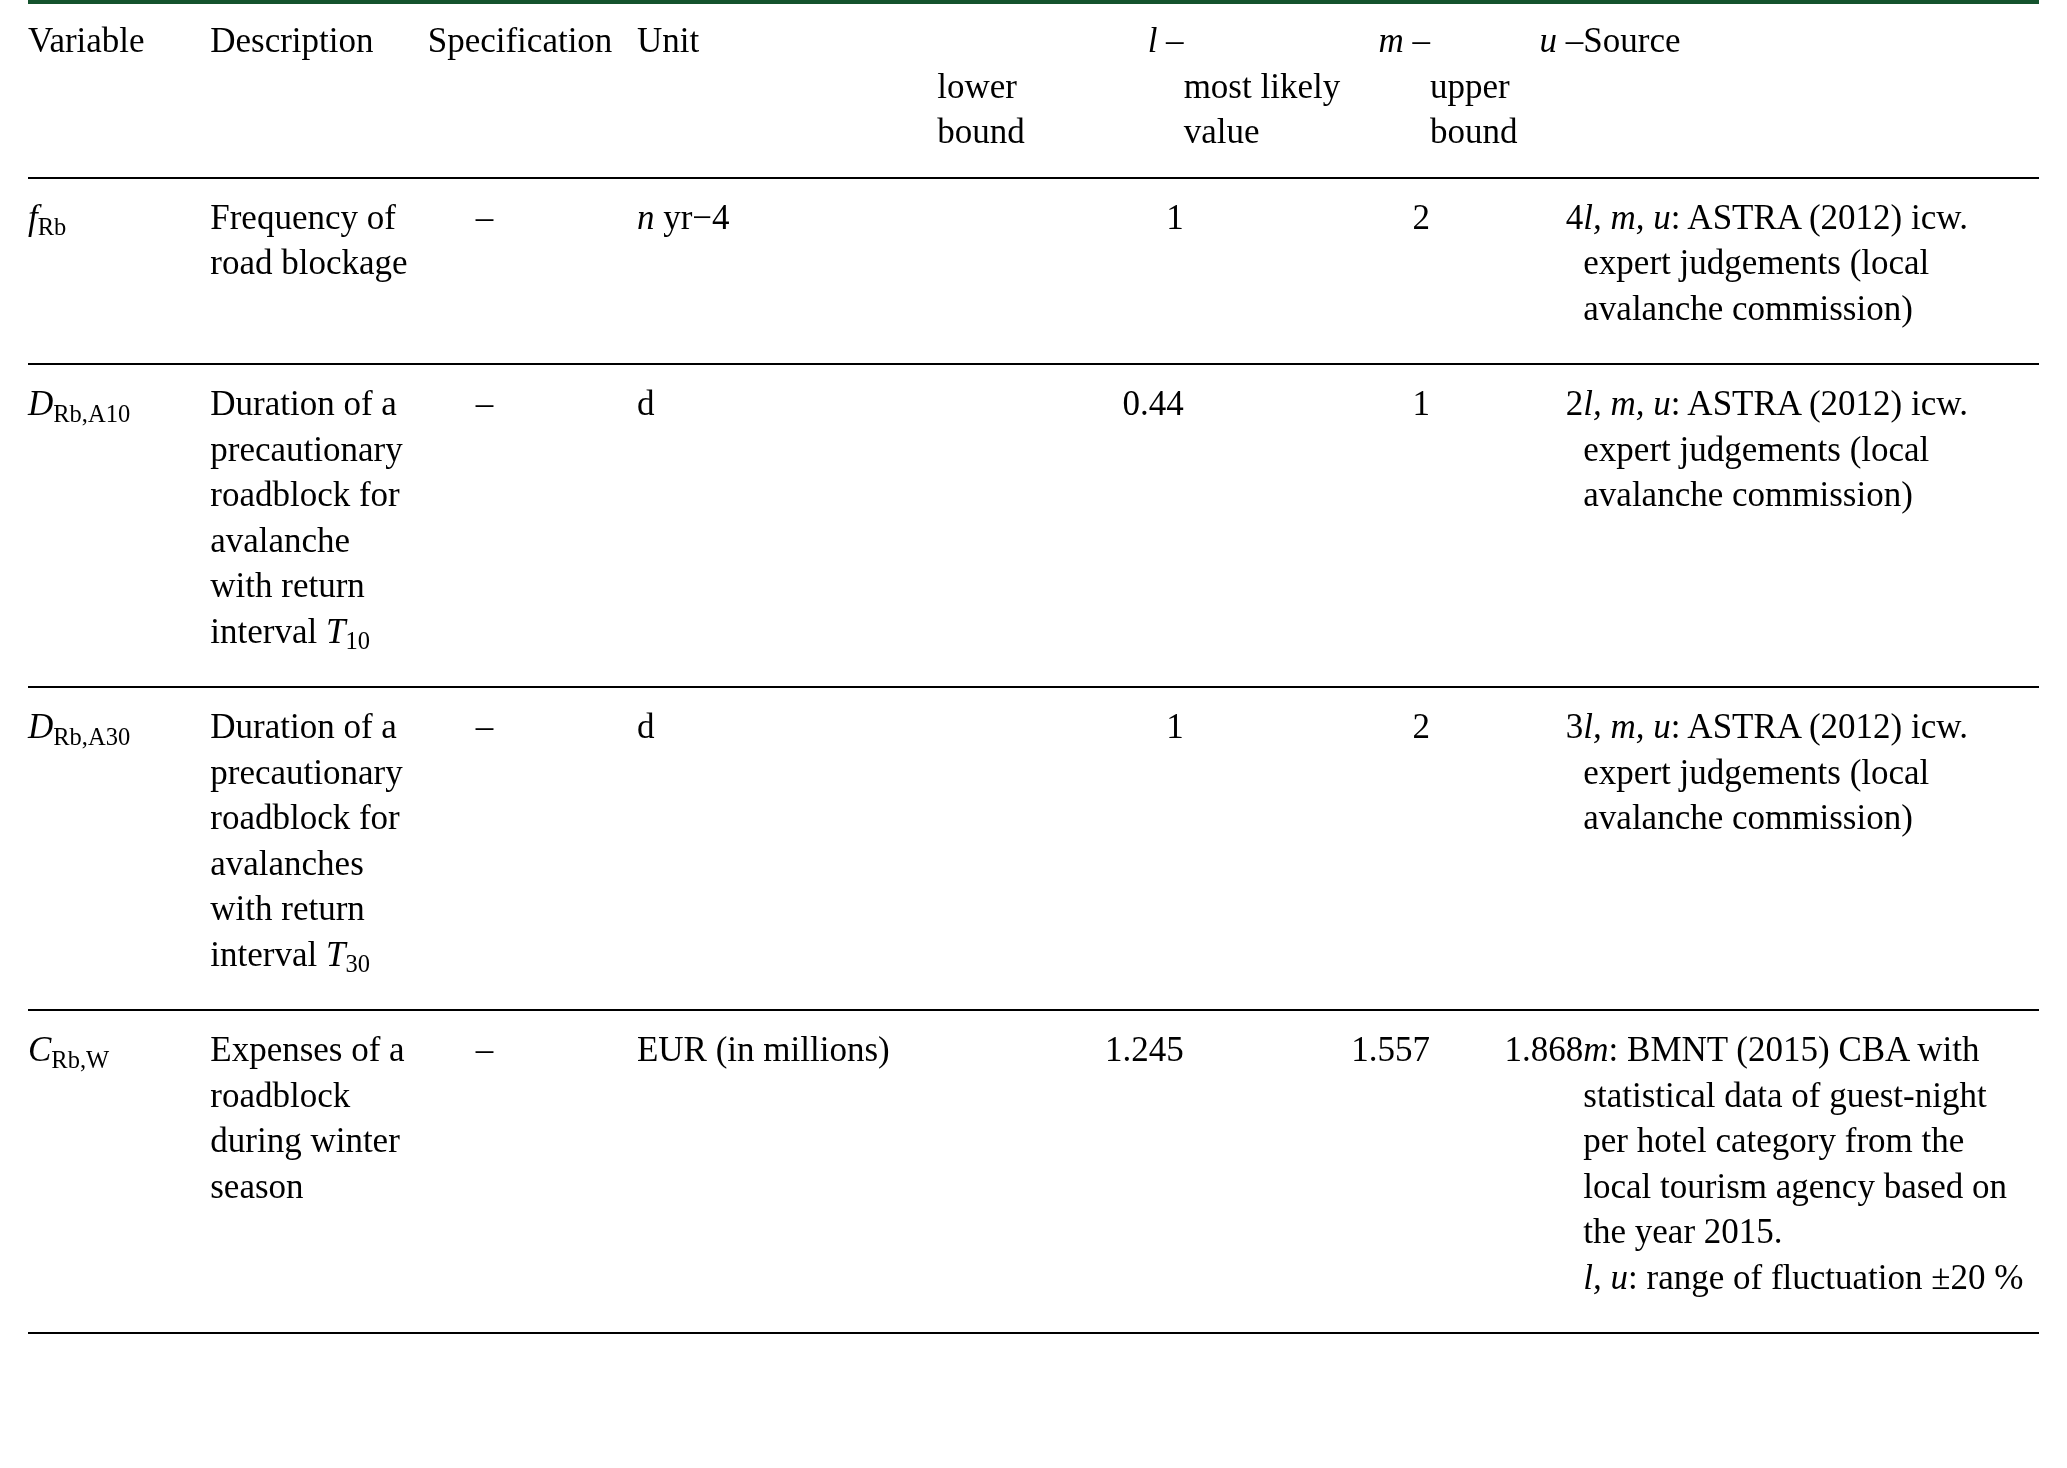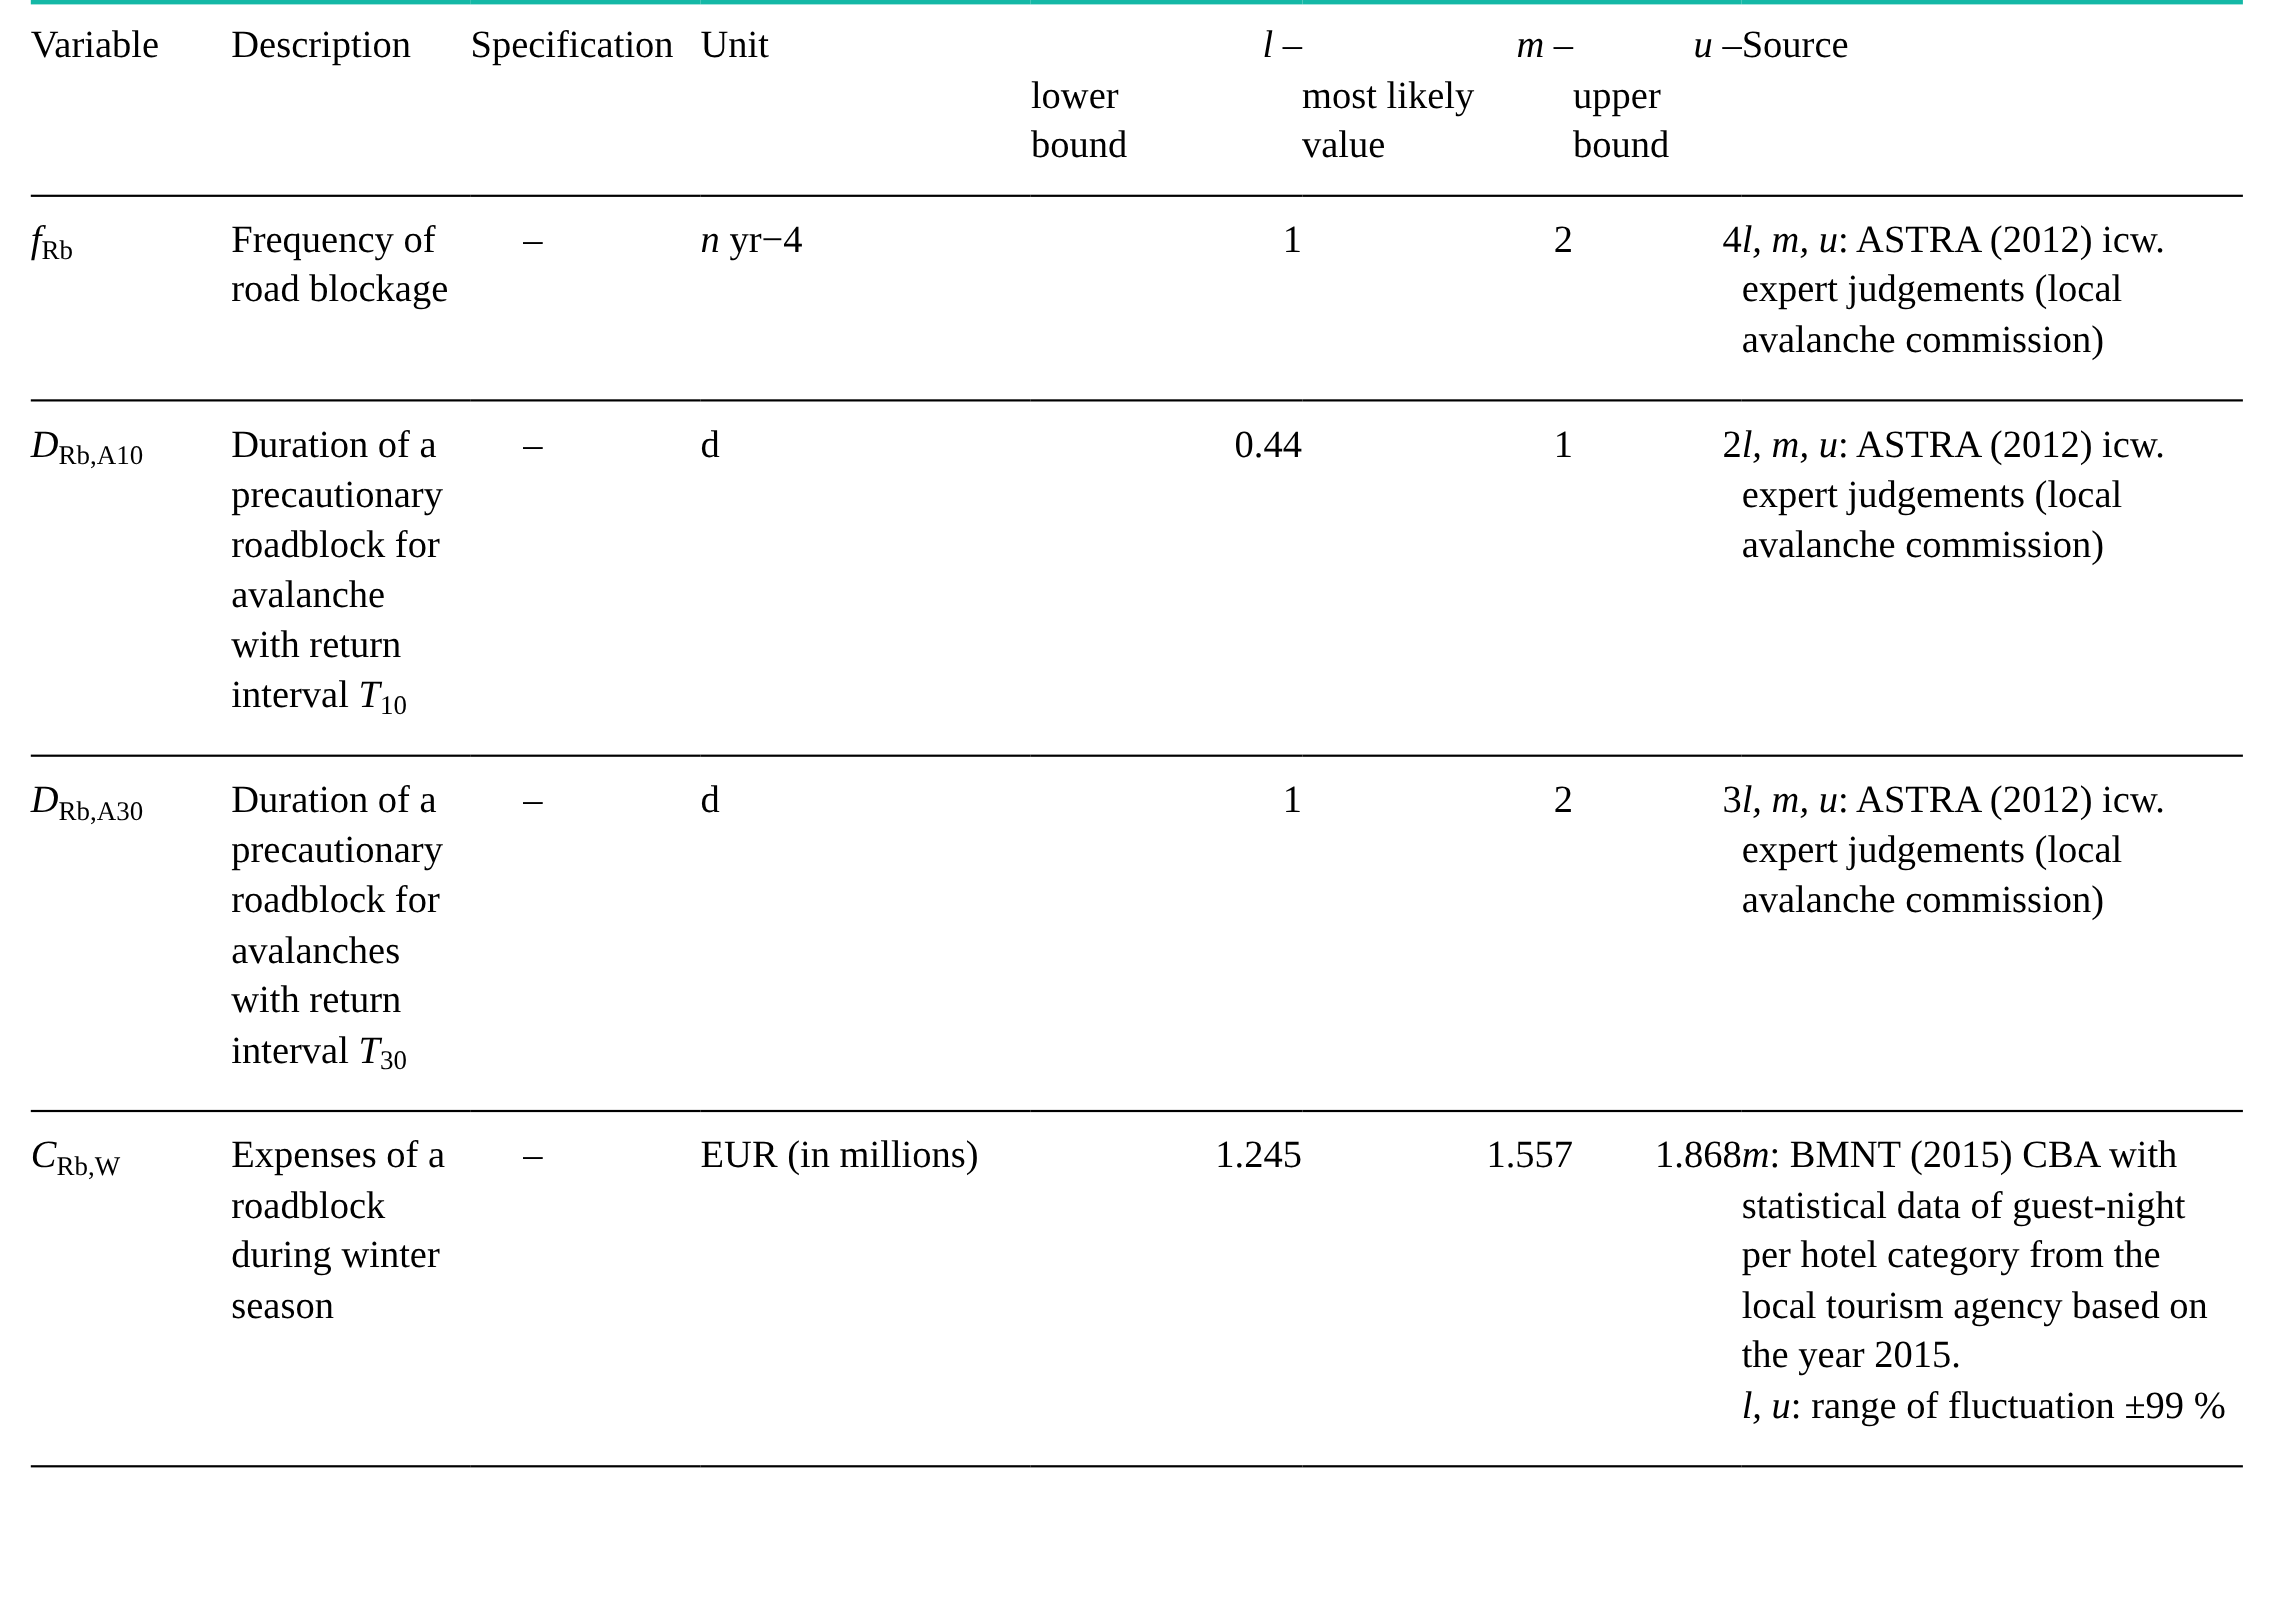--- a/index.html
+++ b/index.html
@@ -23,21 +23,21 @@
 
   table.param-table {
     border-collapse: collapse;
     width: 100%;
     table-layout: fixed;
     font-size: 35px;
     line-height: 1.30;
   }
 
   
-  .rule-top    { border-top: 4px solid #14b8a6; }
+  .rule-top    { border-top: 4px solid #14532d; }
   .rule-mid    { border-top: 2px solid #000; }
   .rule-bottom { border-bottom: 2px solid #000; }
 
   thead th {
     font-weight: normal;
     vertical-align: top;
     padding: 14px 14px 22px 0;
     text-align: left;
   }
   thead th.num { text-align: right; padding-right: 0; }
@@ -149,17 +149,17 @@
           <td><span class="ital">l, m, u</span><span>: ASTRA (2012) icw. expert judgements (local avalanche commission)</span></td>
         </tr>
         <tr class="rule-mid rule-bottom">
           <td><span class="ital">C</span><sub>Rb,W</sub></td>
           <td><span>Expenses of a roadblock during winter season</span></td>
           <td class="spec">–</td>
           <td><span>EUR (in millions)</span></td>
           <td class="num">1.245</td>
           <td class="num">1.557</td>
           <td class="num">1.868</td>
-          <td><span class="ital">m</span><span>: BMNT (2015) CBA with statistical data of guest-night per hotel category from the local tourism agency based on the year 2015.</span><br><span class="ital">l, u</span><span>: range of fluctuation ±99 %</span></td>
+          <td><span class="ital">m</span><span>: BMNT (2015) CBA with statistical data of guest-night per hotel category from the local tourism agency based on the year 2015.</span><br><span class="ital">l, u</span><span>: range of fluctuation ±20 %</span></td>
         </tr>
       </tbody>
   </table>
 </div>
 
 </body></html>

